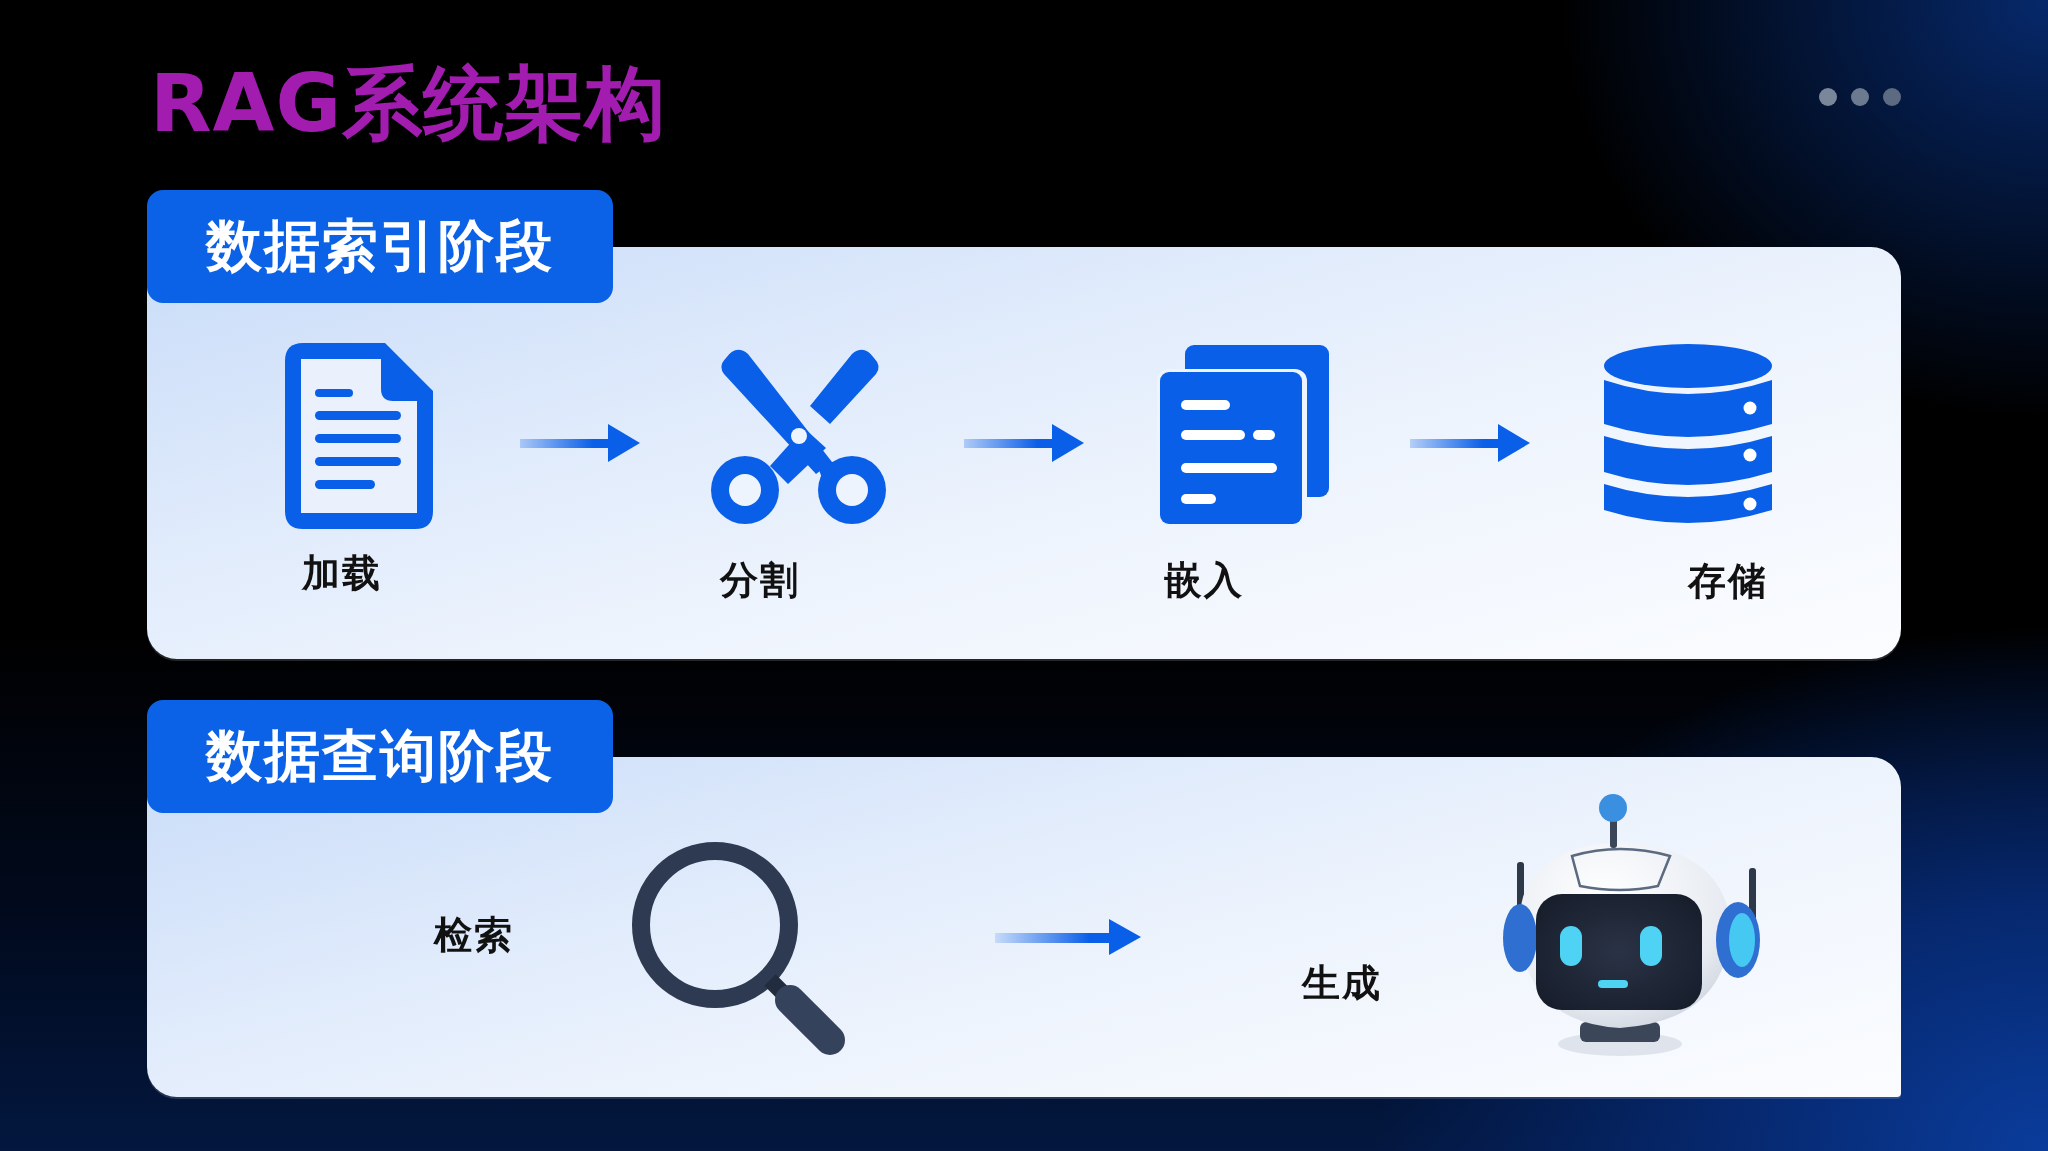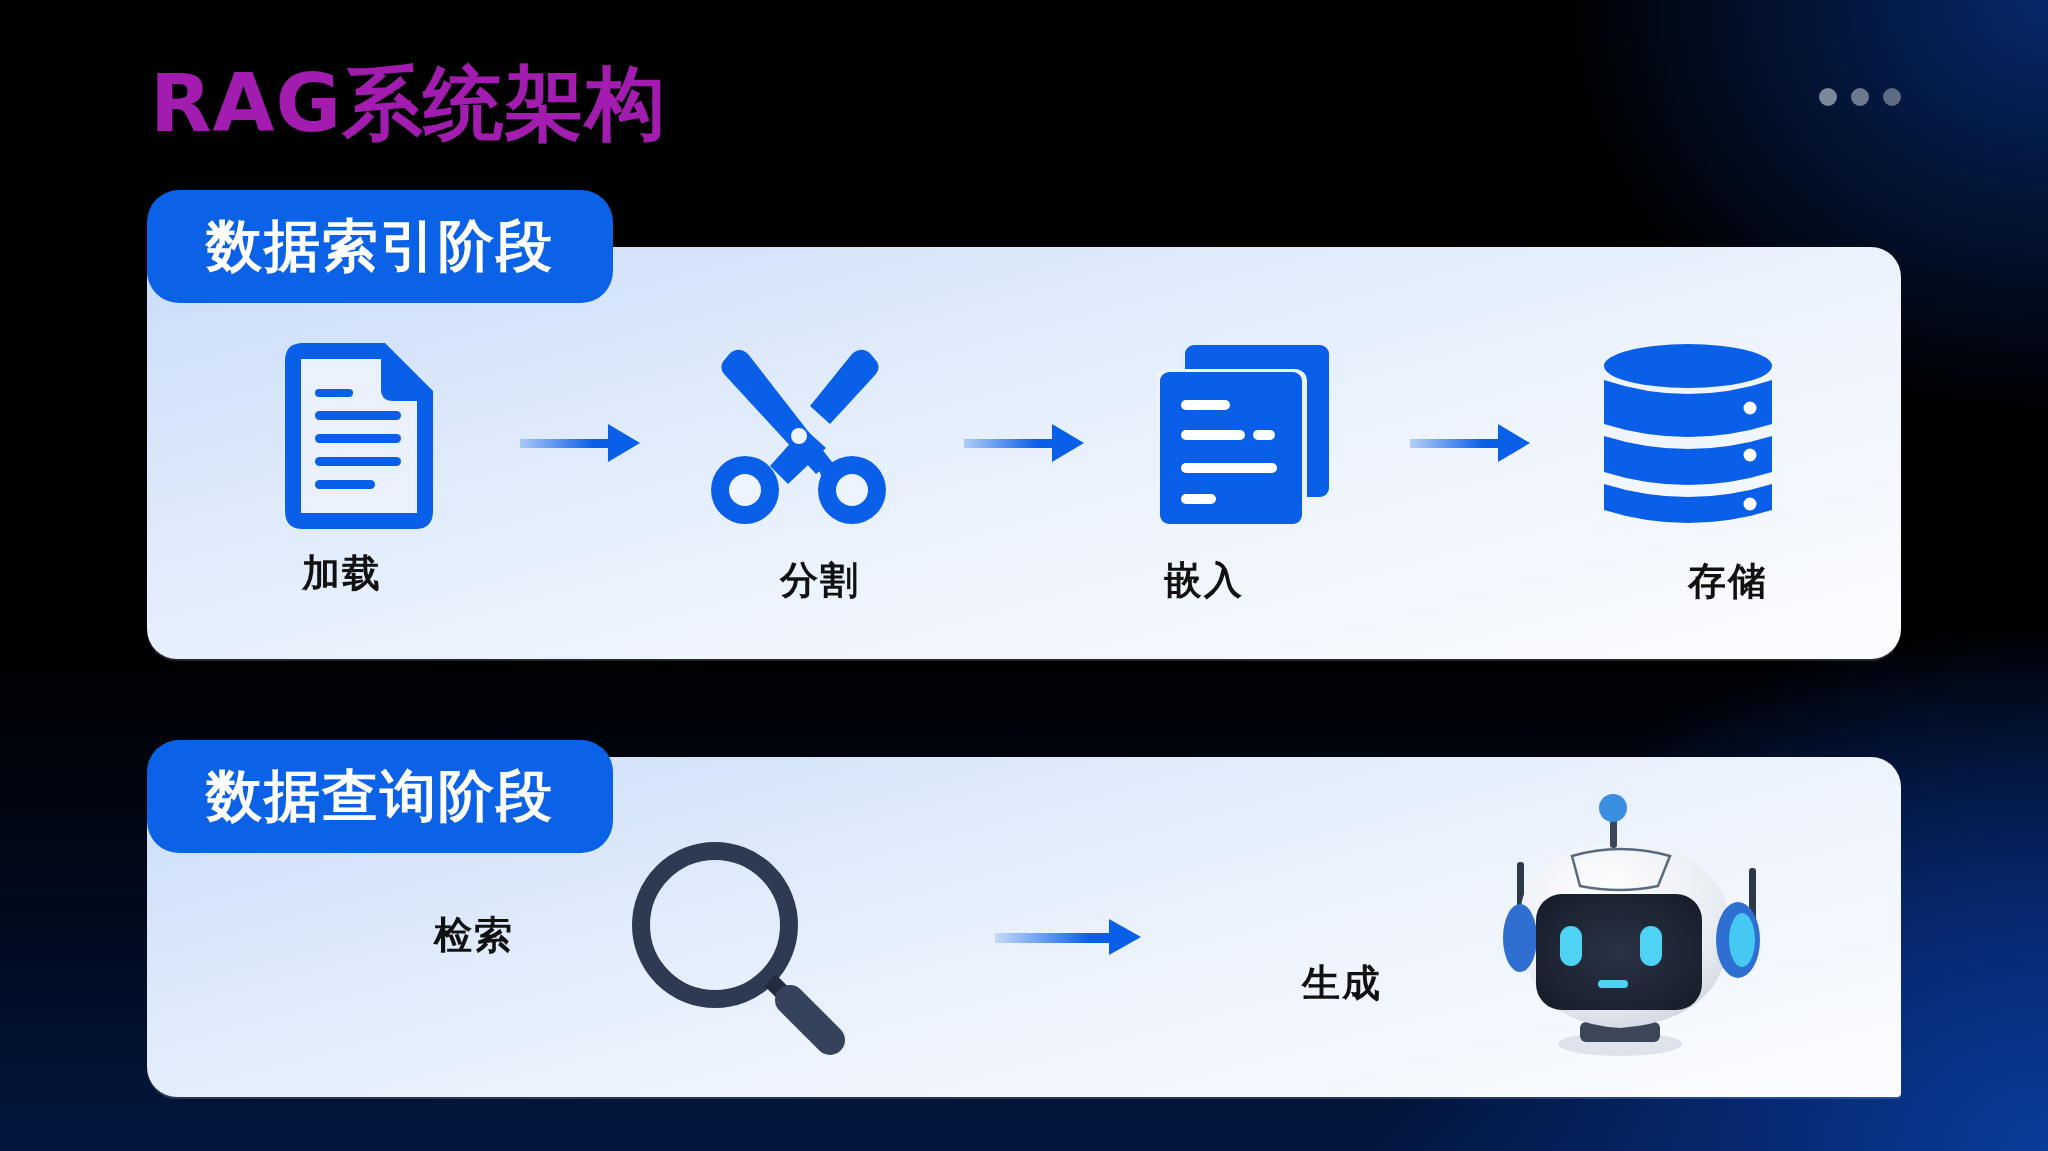--- a/index.html
+++ b/index.html
@@ -14,21 +14,21 @@
   }
   .title {
     position:absolute; left:150px; top:56px;
     color:#a21caf; font-size:80px; font-weight:bold; letter-spacing:1px;
     line-height:96px; white-space:nowrap;
   }
   .dots { position:absolute; left:1819px; top:88px; display:flex; gap:14px; }
   .dot { width:18px; height:18px; border-radius:50%; }
   .tab {
     position:absolute; left:147px; width:466px; height:113px;
-    background:#0b62e6; border-radius:32px; z-index:3;
+    background:#0b62e6; border-radius:16px; z-index:3;
     color:#fff; font-size:56px; font-weight:bold;
     display:flex; align-items:center; justify-content:center; letter-spacing:2px;
   }
   .panel {
     position:absolute; left:147px; width:1754px; z-index:2;
     border-radius:30px;
     background: linear-gradient(165deg, #c9dcf8 0%, #dde9fb 30%, #eef4fd 60%, #fbfcff 100%);
     box-shadow: 0 2px 0 rgba(255,255,255,0.15);
   }
   .p1 { top:247px; height:412px; }
@@ -88,21 +88,21 @@
       <path d="M92 84 L114 104 L76 140 L58 122 Z"></path>
       <circle cx="33" cy="146" r="34"></circle>
       <circle cx="140" cy="146" r="34"></circle>
       <path d="M104 118 L124 118 L130 130 L110 134 Z"></path>
     </g>
     <circle cx="33" cy="146" r="16" fill="#eef4fd"></circle>
     <circle cx="140" cy="146" r="16" fill="#eef4fd"></circle>
     <circle cx="87" cy="92" r="8" fill="#eef4fd"></circle>
   </svg>
 </div>
-<div class="label" style="left:780px; top:555px;">分割</div>
+<div class="label" style="left:720px; top:555px;">分割</div>
 
 <div class="node" style="left:964px; top:424px;">
   <svg width="120" height="38" viewBox="0 0 120 38">
     <defs>
         <linearGradient id="ag2" x1="0" x2="1">
           <stop offset="0" stop-color="#0a5fe8" stop-opacity="0.25"></stop>
           <stop offset="0.8" stop-color="#0a5fe8"></stop>
         </linearGradient>
       </defs>
     <rect x="0" y="15" width="92" height="9" fill="url(#ag2)"></rect>
@@ -145,21 +145,21 @@
       <path d="M0 94 Q84 120 168 94 V130 Q84 156 0 130 Z"></path>
       <path d="M0 142 Q84 168 168 142 V168 Q84 194 0 168 Z"></path>
     </g>
     <circle cx="146" cy="66" r="6.5" fill="#ffffff"></circle>
     <circle cx="146" cy="113" r="6.5" fill="#ffffff"></circle>
     <circle cx="146" cy="162" r="6.5" fill="#ffffff"></circle>
   </svg>
 </div>
 <div class="label" style="left:1688px; top:556px;">存储</div>
 
-<div class="tab" style="top:740px">数据查询阶段</div>
+<div class="tab" style="top:700px">数据查询阶段</div>
 <div class="panel p2"></div>
 
 <div class="label" style="left:434px; top:910px;">检索</div>
 
 <div class="node" style="left:630px; top:840px;">
   <svg width="220" height="220" viewBox="0 0 220 220">
     <circle cx="85" cy="85" r="74" fill="none" stroke="#2d3a52" stroke-width="18"></circle>
     <line x1="140" y1="140" x2="154" y2="154" stroke="#222c3f" stroke-width="16"></line>
     <line x1="160" y1="160" x2="200" y2="200" stroke="#34425c" stroke-width="30" stroke-linecap="round"></line>
   </svg>

